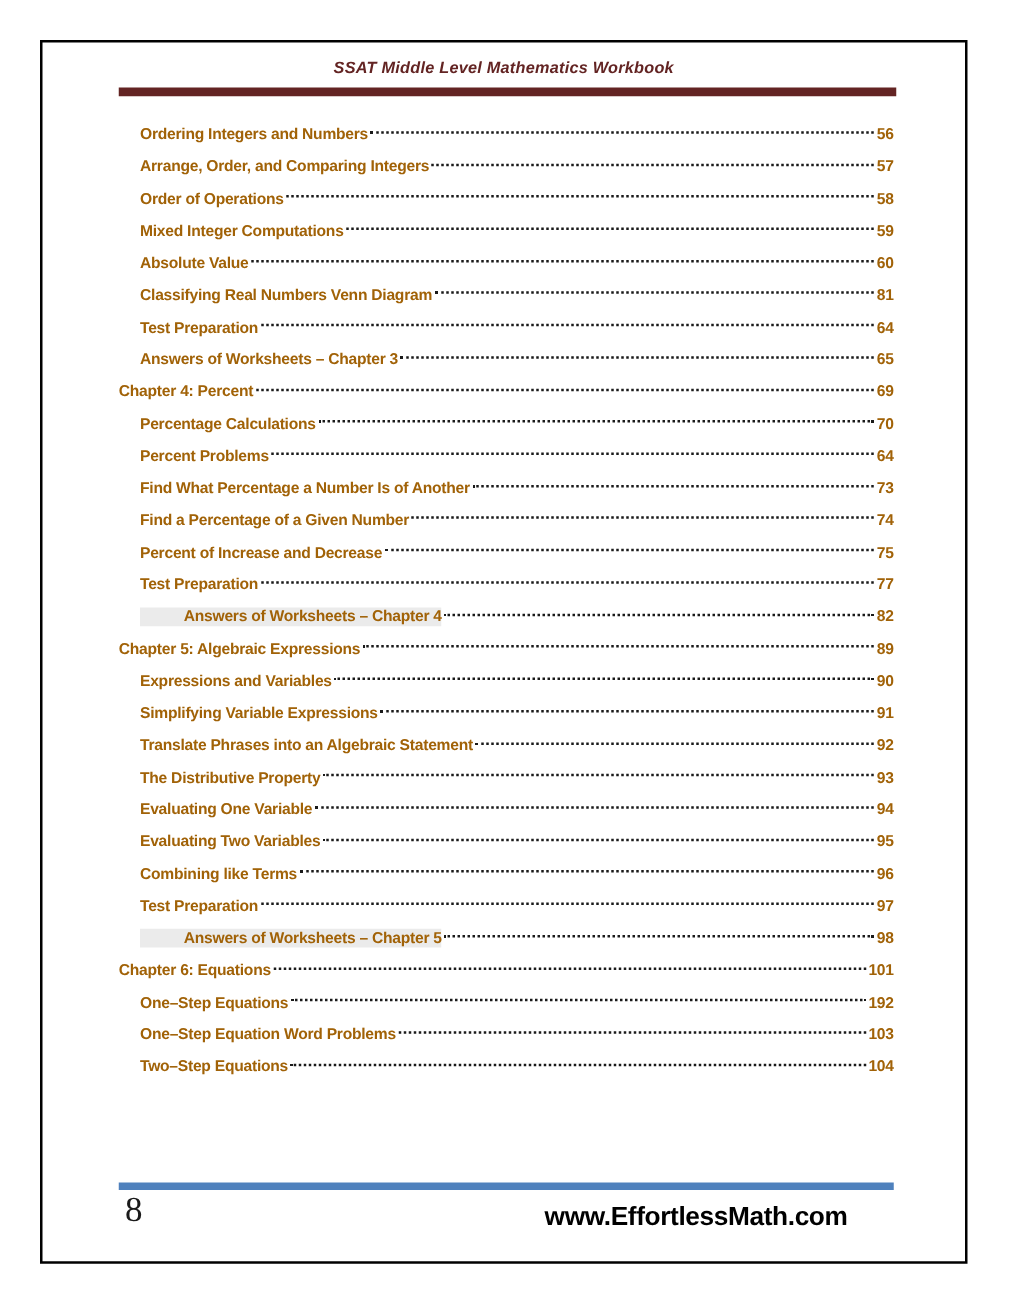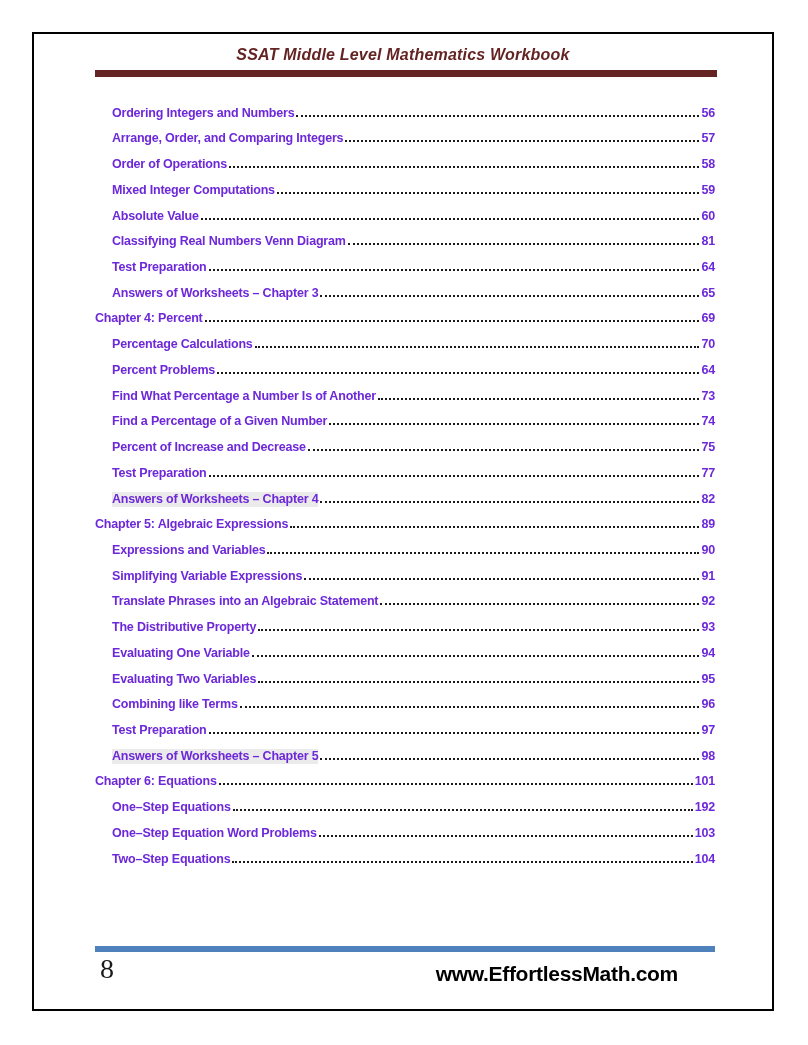--- a/index.html
+++ b/index.html
@@ -20,21 +20,21 @@
     border: 2px solid #000000;
     background: #ffffff;
     box-sizing: border-box;
   }
   .header-title {
     position: absolute;
     left: 0;
     right: 0;
     top: 12px;
     text-align: center;
-    font-size: 16px;
+    font-size: 13px;
     font-weight: bold;
     font-style: italic;
     letter-spacing: 0.2px;
     color: #632423;
   }
   .header-rule {
     position: absolute;
     left: 61px;
     top: 36px;
     width: 622px;
@@ -42,33 +42,33 @@
     background: #632423;
   }
   .toc {
     position: absolute;
     left: 61px;
     top: 61px;
     width: 620px;
   }
   .toc-row {
     display: flex;
-    align-items: flex-end;
+    align-items: center;
     height: 25.72px;
     font-size: 12.5px;
     font-weight: bold;
-    color: #6d28d9;
+    color: #a16207;
     letter-spacing: -0.2px;
   }
   .toc-row.sub { padding-left: 17px; }
   .toc-label {
     white-space: nowrap;
     padding-bottom: 1px;
   }
-  .toc-label.highlight { background: #ebebeb; }
+  .toc-label.highlight { background: #ebebeb; padding-left: 35px; }
   .toc-leader {
     flex: 1;
     height: 0;
     border-bottom: 2px dotted #1a1a1a;
     margin: 0 2px 4px 2px;
     min-width: 12px;
   }
   .toc-page {
     white-space: nowrap;
     padding-bottom: 1px;

